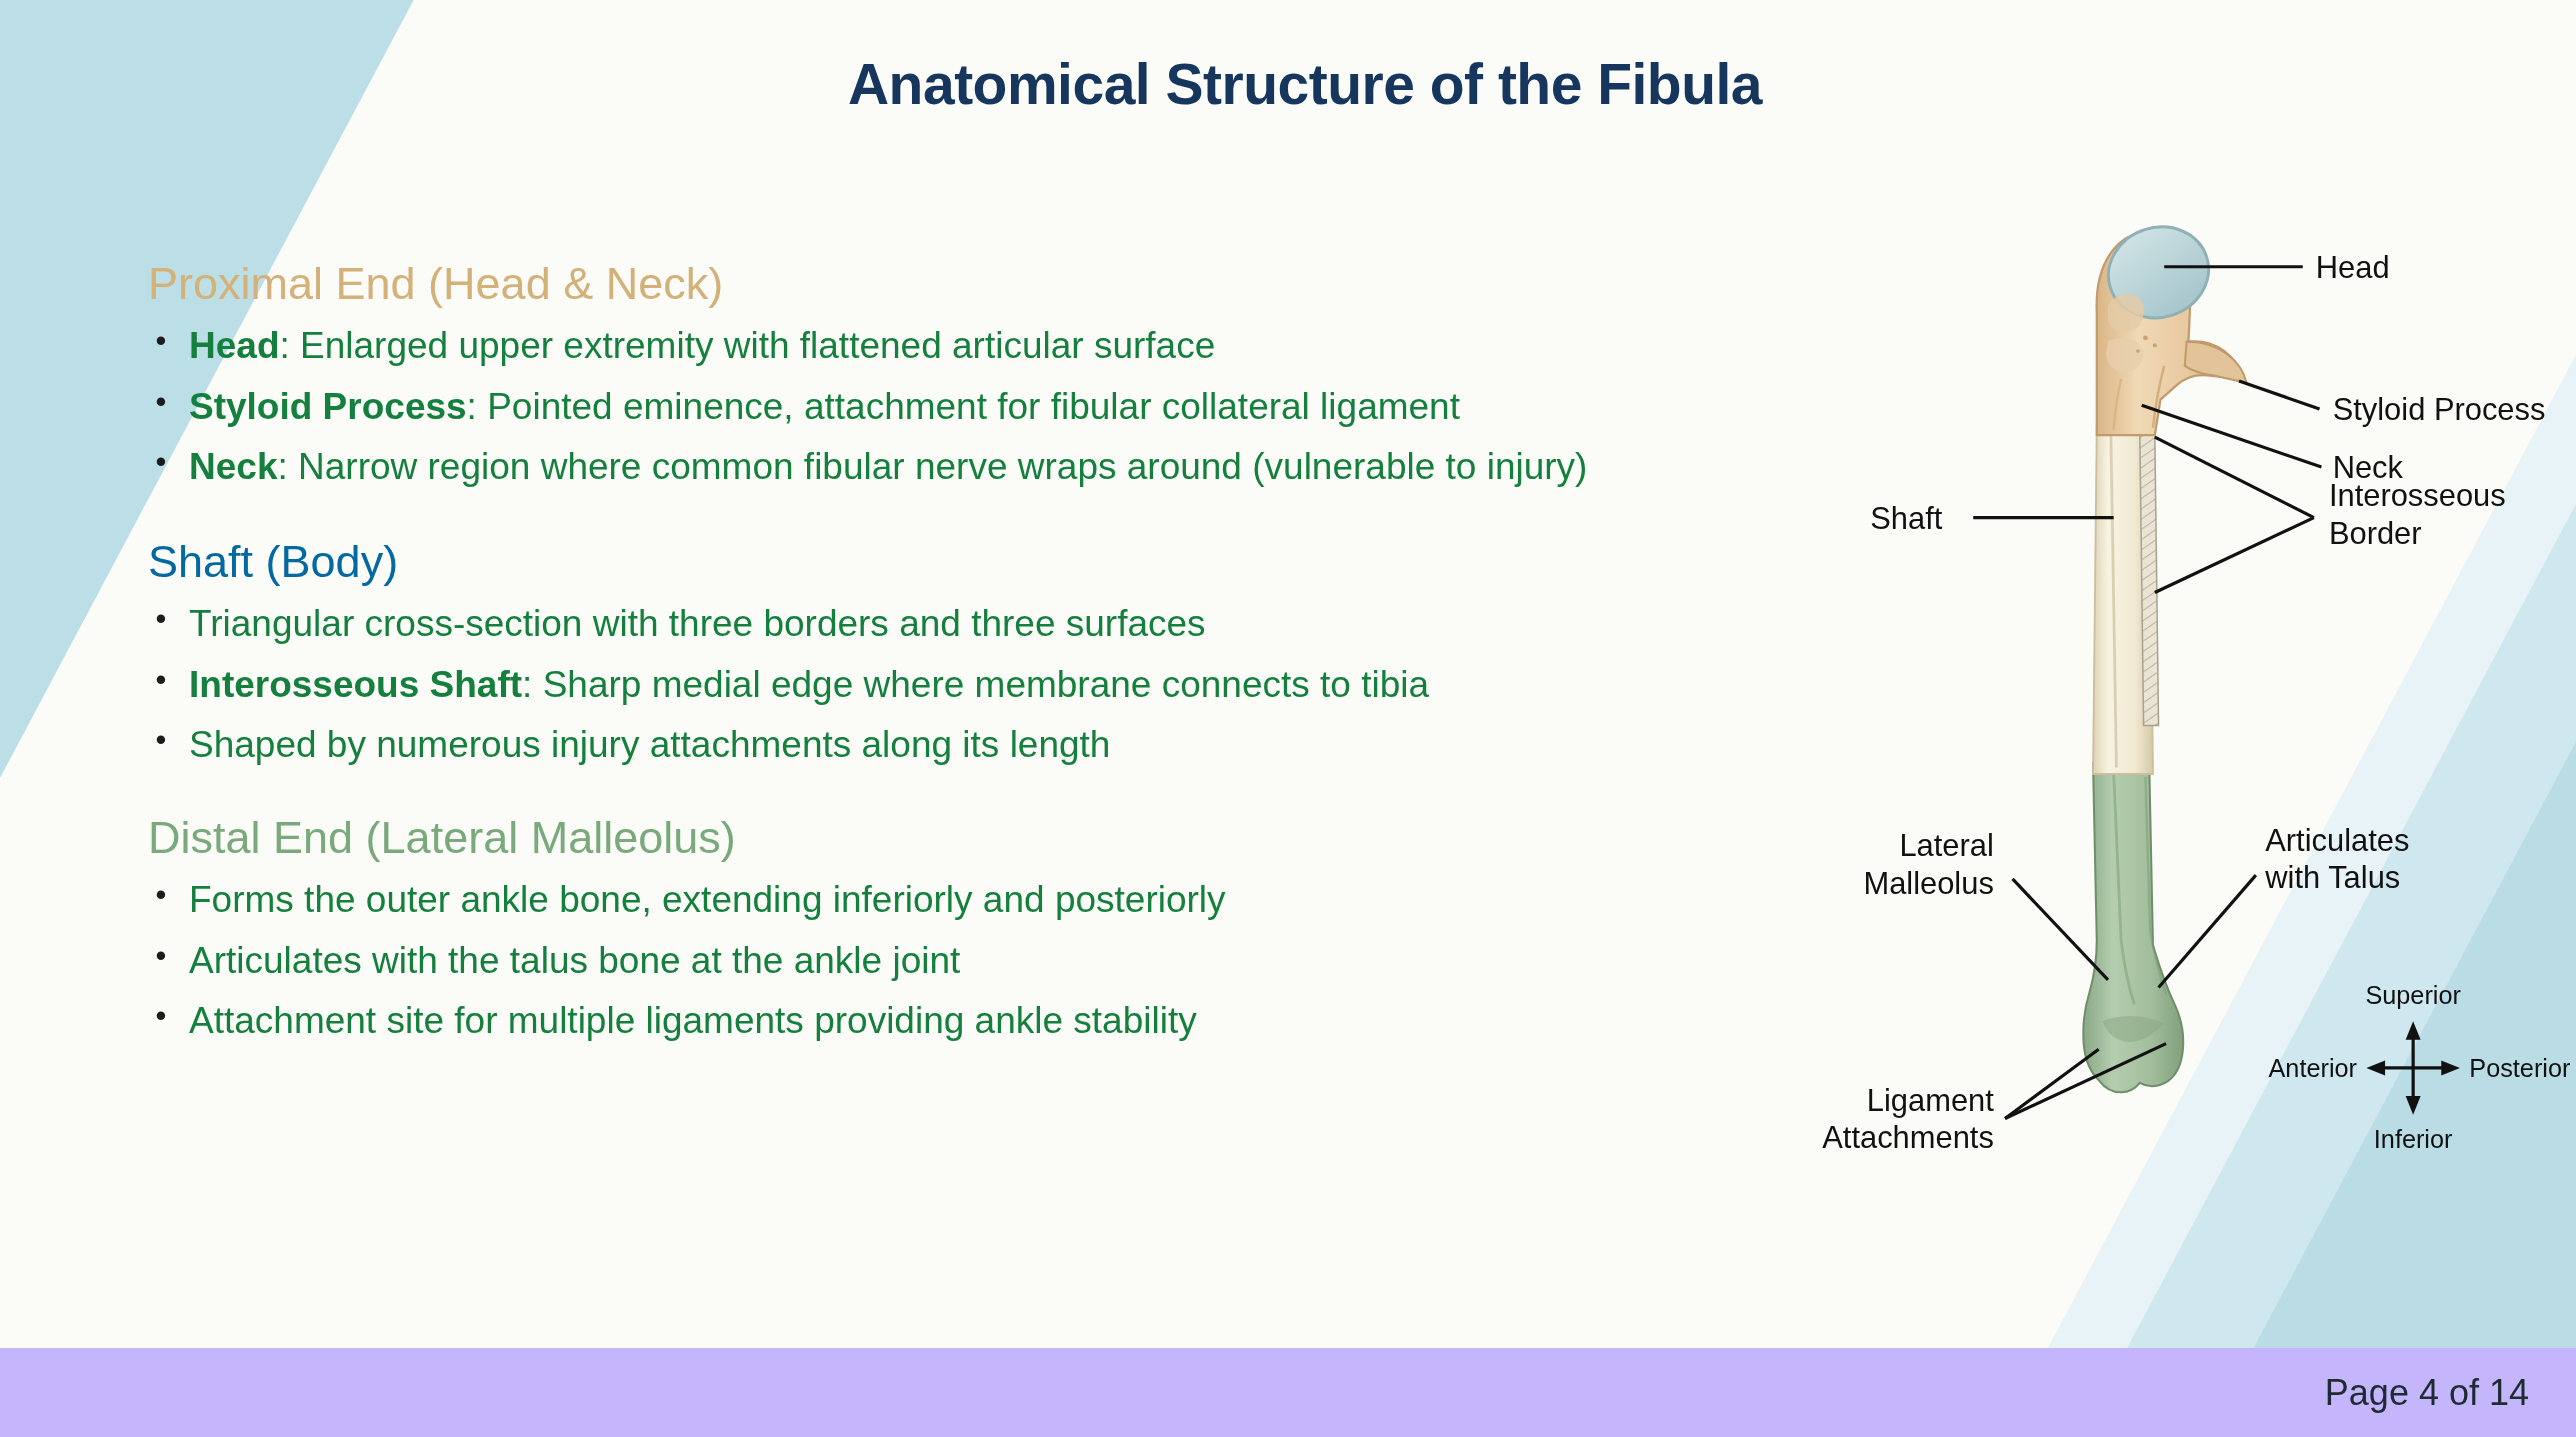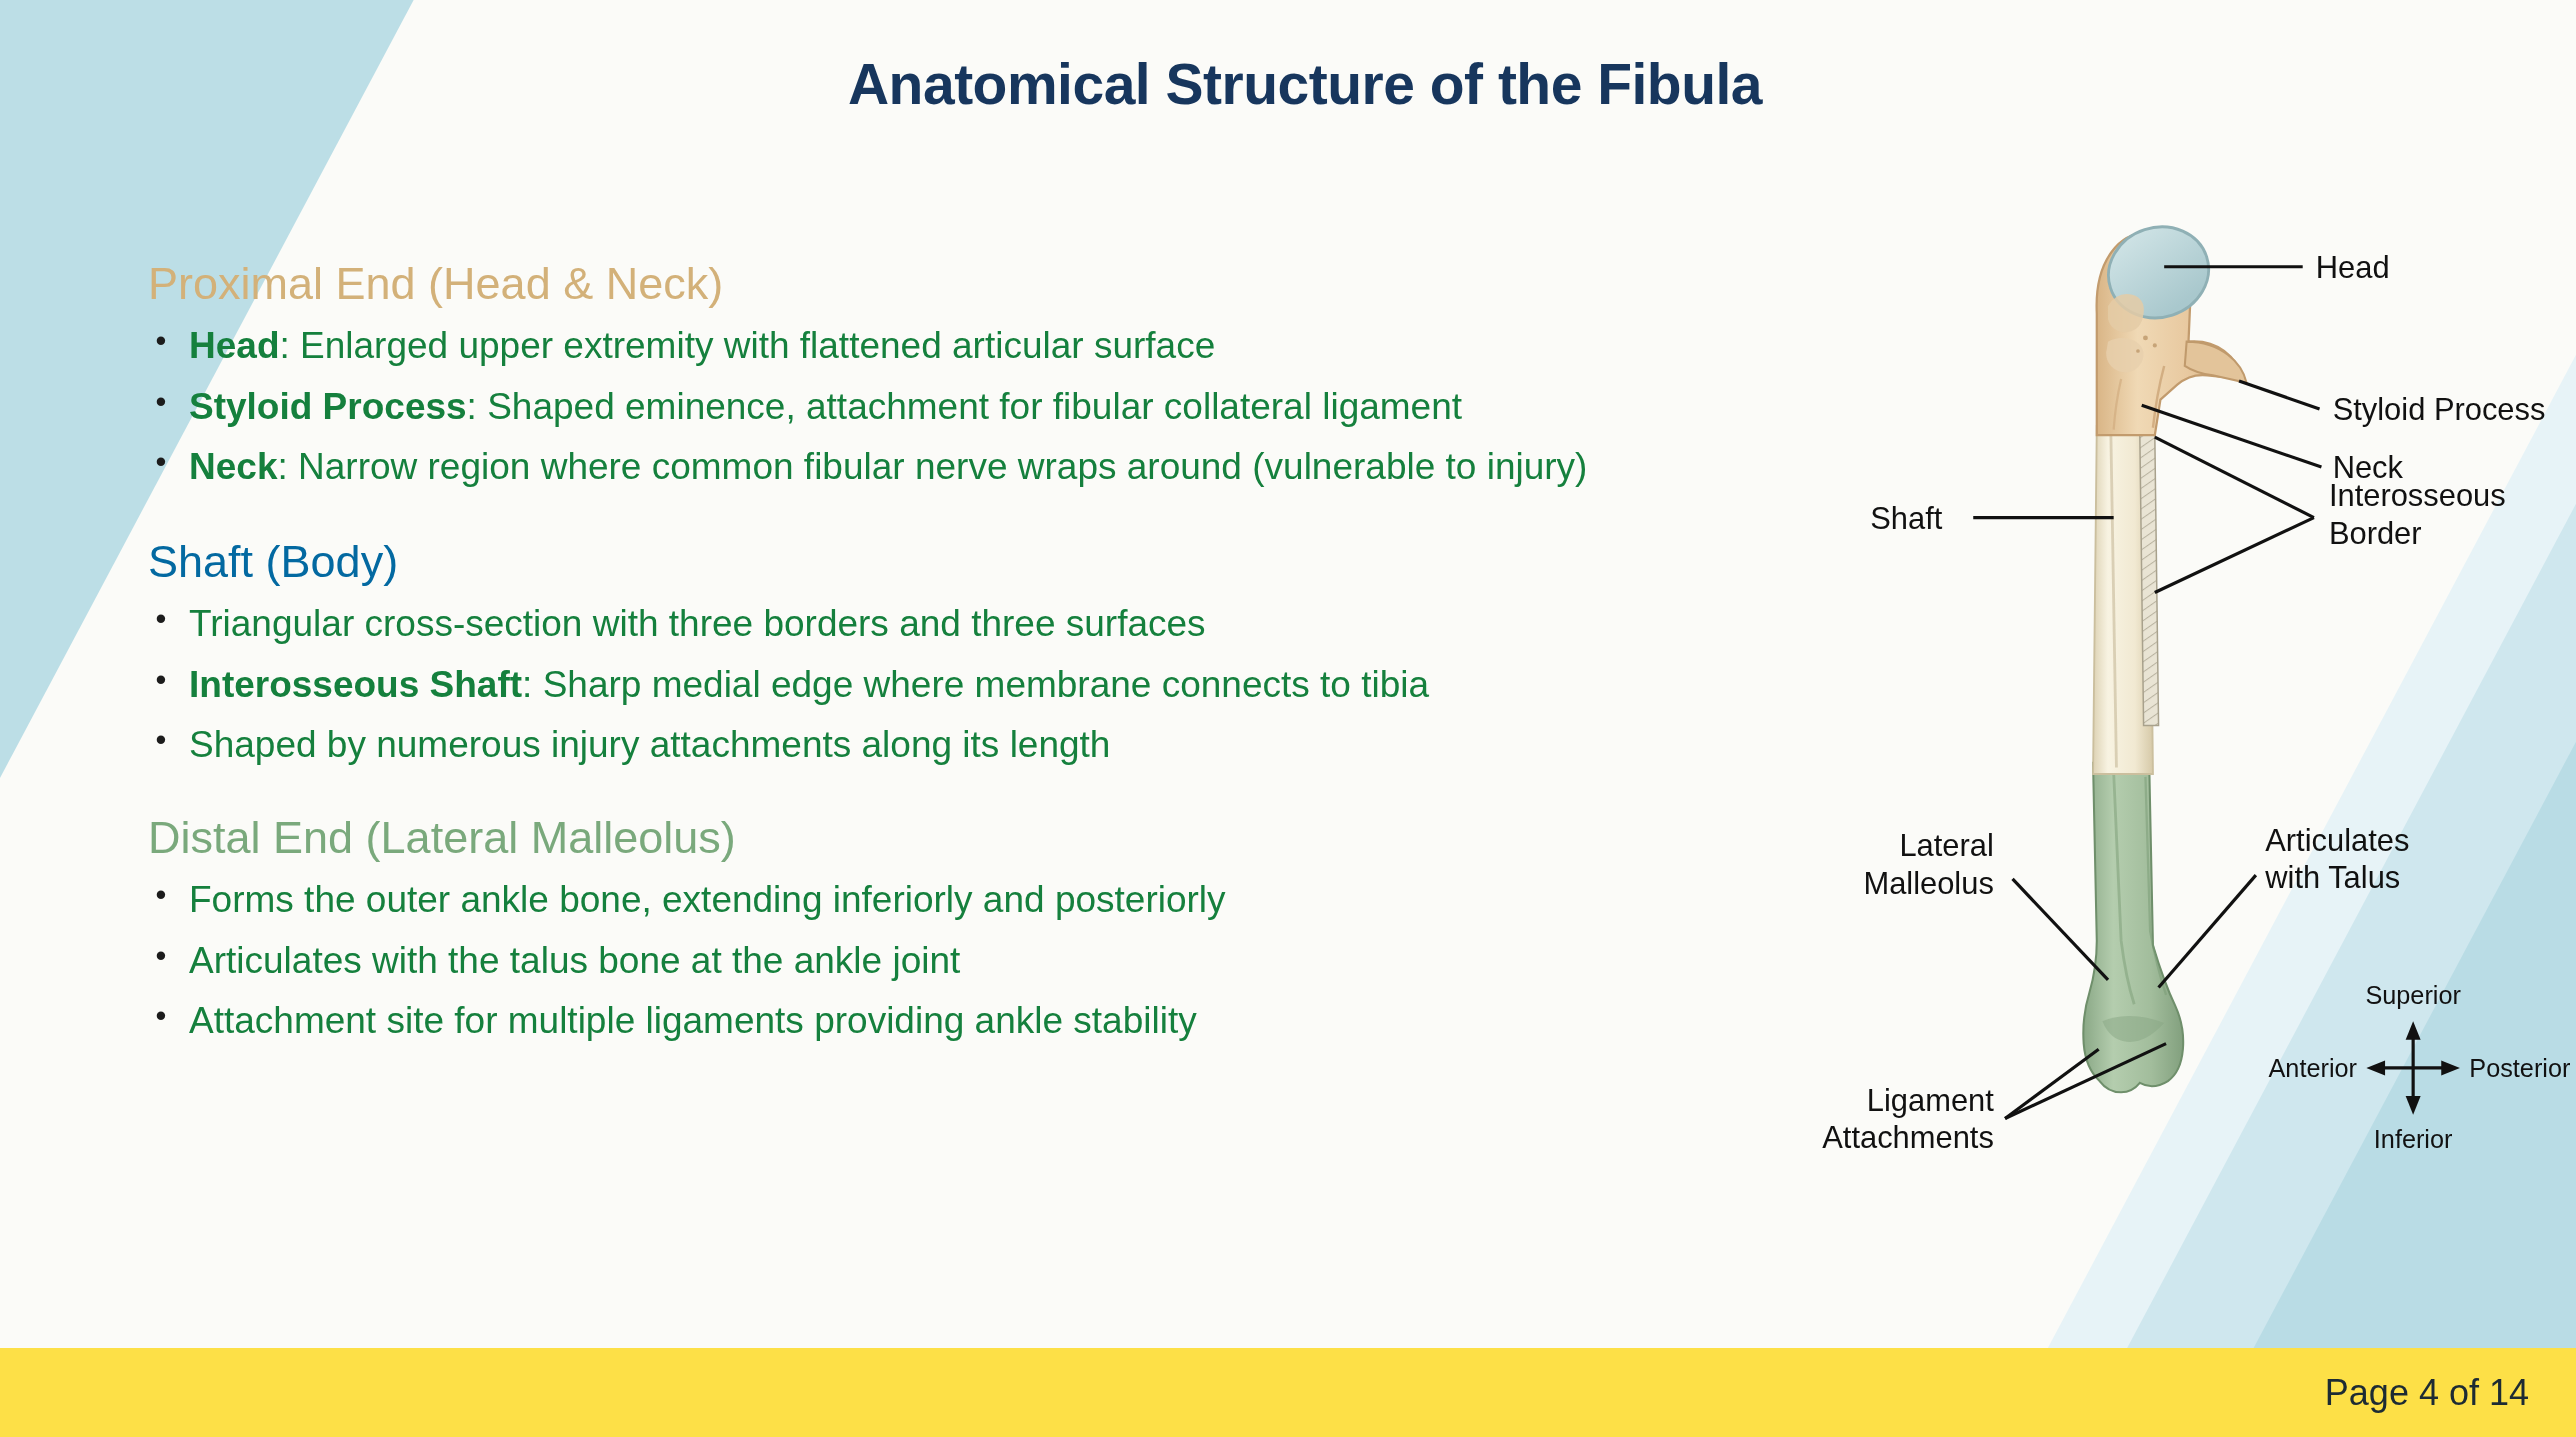--- a/index.html
+++ b/index.html
@@ -102,21 +102,21 @@
     width: 760px;
     height: 1133px;
   }
   #diagram svg { display: block; }
 
   
   #footer {
     position: absolute;
     left: 0; bottom: 0;
     width: 2576px; height: 90px;
-    background: #fde047;
+    background: #c4b5fd;
   }
   #footer-text {
     position: absolute;
     right: 47px; top: 50%;
     transform: translateY(-50%);
     font-size: 36px;
     color: #1d2b33;
   }
 </style>
 </head>
@@ -131,21 +131,21 @@
   <div class="deco deco-br-3"></div>
 
   <div id="title">Anatomical Structure of the Fibula</div>
 
   <div id="content">
 
     <div class="section">
       <div class="sec-head gold">Proximal End (Head &amp; Neck)</div>
       <ul class="bullets">
         <li><b>Head</b><span>: Enlarged upper extremity with flattened articular surface</span></li>
-        <li><b>Styloid Process</b><span>: Shaped eminence, attachment for fibular collateral ligament</span></li>
+        <li><b>Styloid Process</b><span>: Pointed eminence, attachment for fibular collateral ligament</span></li>
         <li><b>Neck</b><span>: Narrow region where common fibular nerve wraps around (vulnerable to injury)</span></li>
       </ul>
     </div>
 
     <div class="sec-gap-1"></div>
 
     <div class="section">
       <div class="sec-head cream">Shaft (Body)</div>
       <ul class="bullets">
         <li><b></b><span>Triangular cross-section with three borders and three surfaces</span></li>

